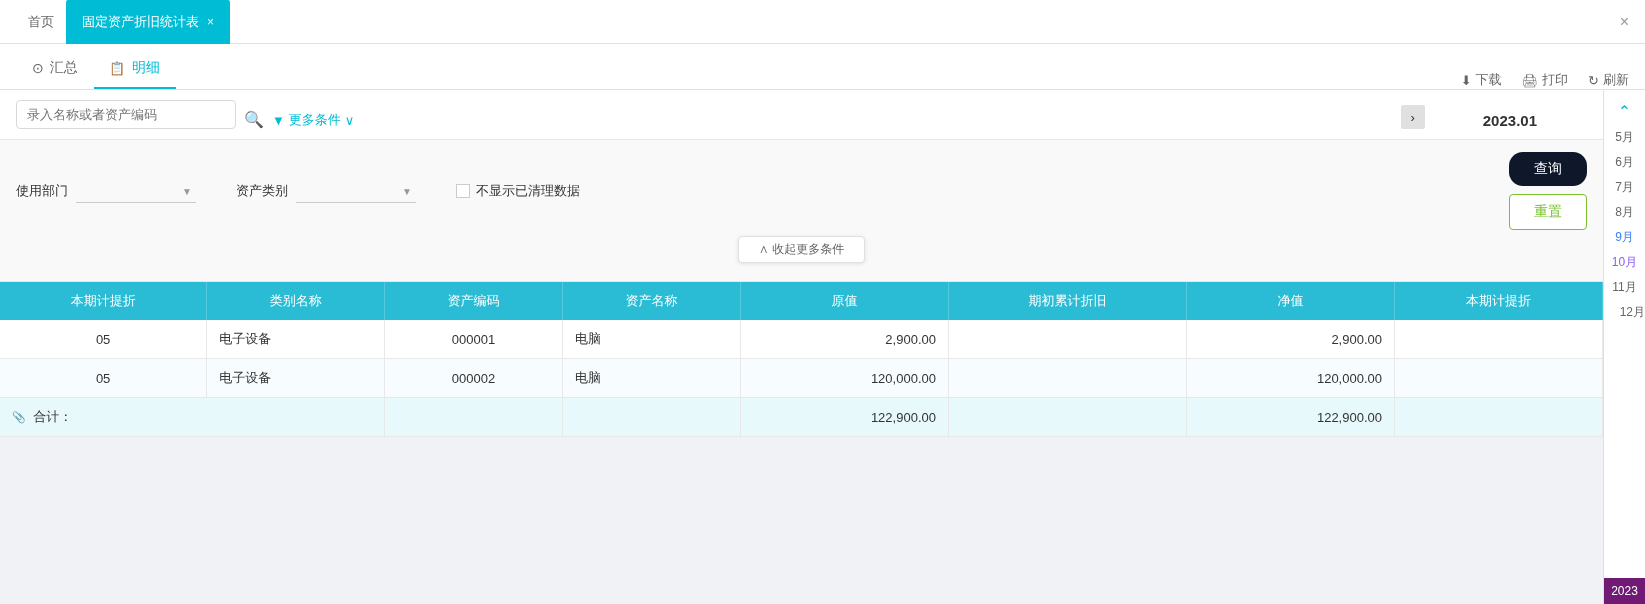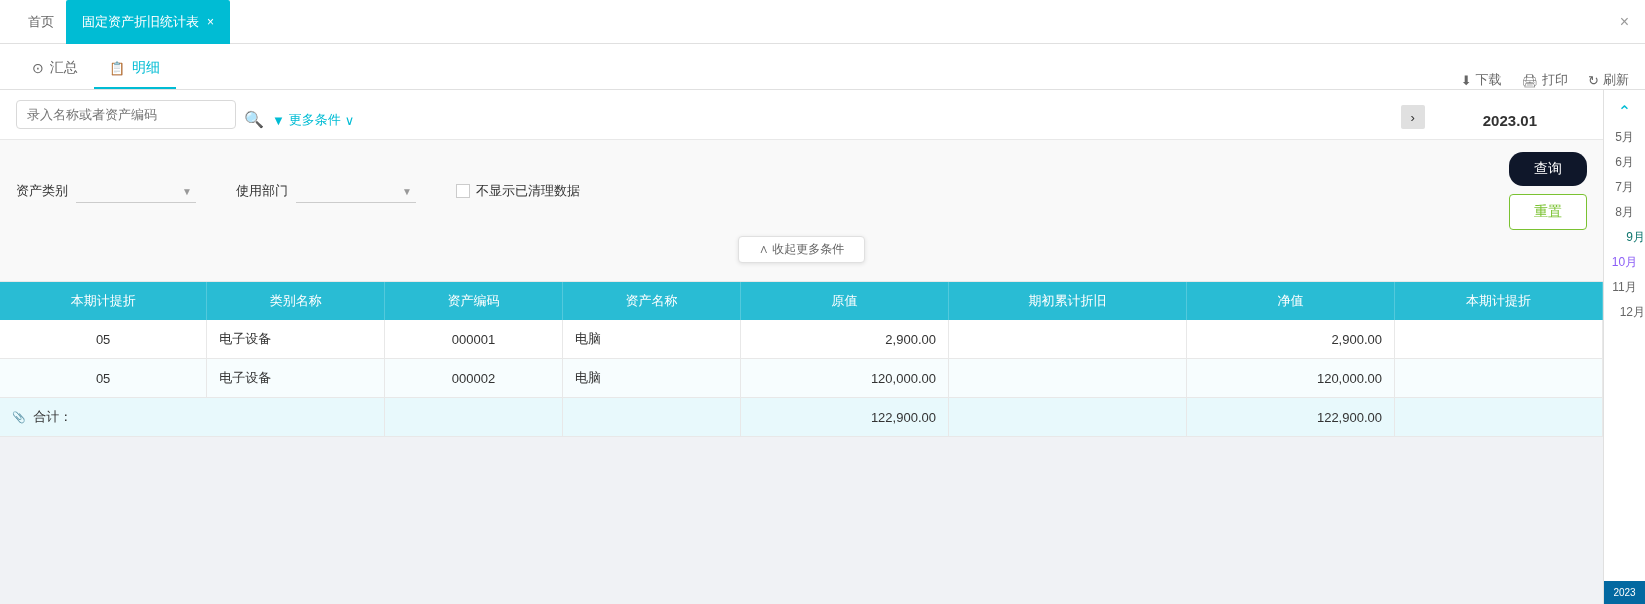--- a/index.html
+++ b/index.html
@@ -118,29 +118,29 @@
             <span>∨</span>
           </div>
           <div class="arrow-btn" style="margin-left: auto; margin-right: 50px;">›</div>
           <span class="date-display" style="margin-left: 0; margin-right: 50px;">2023.01</span>
         </div>
       </div>
 
       <div class="filter-extended">
         <div class="filter-row2">
           <div class="filter-field">
-            <span class="filter-label">资产类别</span>
+            <span class="filter-label">使用部门</span>
             <div class="select-wrapper">
               <select class="filter-select">
                 <option value=""></option>
               </select>
             </div>
           </div>
           <div class="filter-field">
-            <span class="filter-label">使用部门</span>
+            <span class="filter-label">资产类别</span>
             <div class="select-wrapper">
               <select class="filter-select">
                 <option value=""></option>
               </select>
             </div>
           </div>
           <div class="checkbox-field">
             <span class="checkbox-box"></span>
             <span>不显示已清理数据</span>
           </div>
@@ -206,20 +206,20 @@
         </table>
       </div>
     </div>
 
     <div style="width:42px; background:#fff; border-left:1px solid #e0e0e0; display:flex; flex-direction:column; align-items:center; padding-top:8px; flex-shrink:0;">
       <span style="color:#00bcd4; font-size:16px; cursor:pointer; padding:4px;">⌃</span>
       <span style="font-size:12px; color:#666; cursor:pointer; padding:4px 0; width:100%; text-align:center;">5月</span>
       <span style="font-size:12px; color:#666; cursor:pointer; padding:4px 0; width:100%; text-align:center;">6月</span>
       <span style="font-size:12px; color:#666; cursor:pointer; padding:4px 0; width:100%; text-align:center;">7月</span>
       <span style="font-size:12px; color:#666; cursor:pointer; padding:4px 0; width:100%; text-align:center;">8月</span>
-      <span style="font-size:12px; color:#0f766e; cursor:pointer; padding:4px 0; width:100%; text-align:right;">9月</span>
+      <span style="font-size:12px; color:#3b82f6; cursor:pointer; padding:4px 0; width:100%; text-align:center;">9月</span>
       <span style="font-size:12px; color:#8b5cf6; cursor:pointer; padding:4px 0; width:100%; text-align:center;">10月</span>
       <span style="font-size:12px; color:#666; cursor:pointer; padding:4px 0; width:100%; text-align:center;">11月</span>
       <span style="font-size:12px; color:#666; cursor:pointer; padding:4px 0; width:100%; text-align:right;">12月</span>
-      <div style="margin-top:auto; background:#0369a1; color:#fff; font-size:10px; width:100%; text-align:center; padding:6px 4px; cursor:pointer;">2023</div>
+      <div style="margin-top:auto; background:#701a75; color:#fff; font-size:12px; width:100%; text-align:center; padding:6px 4px; cursor:pointer;">2023</div>
     </div>
   </div>
 </div>
 
 </body></html>

